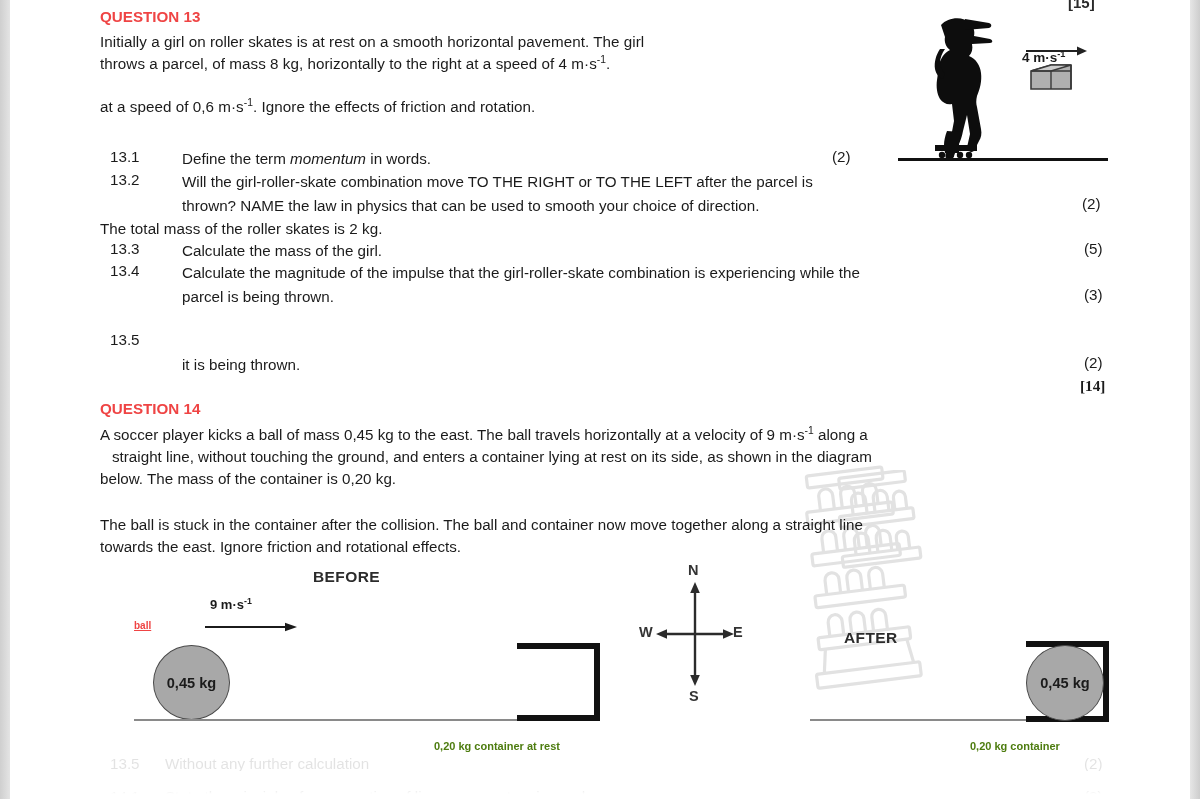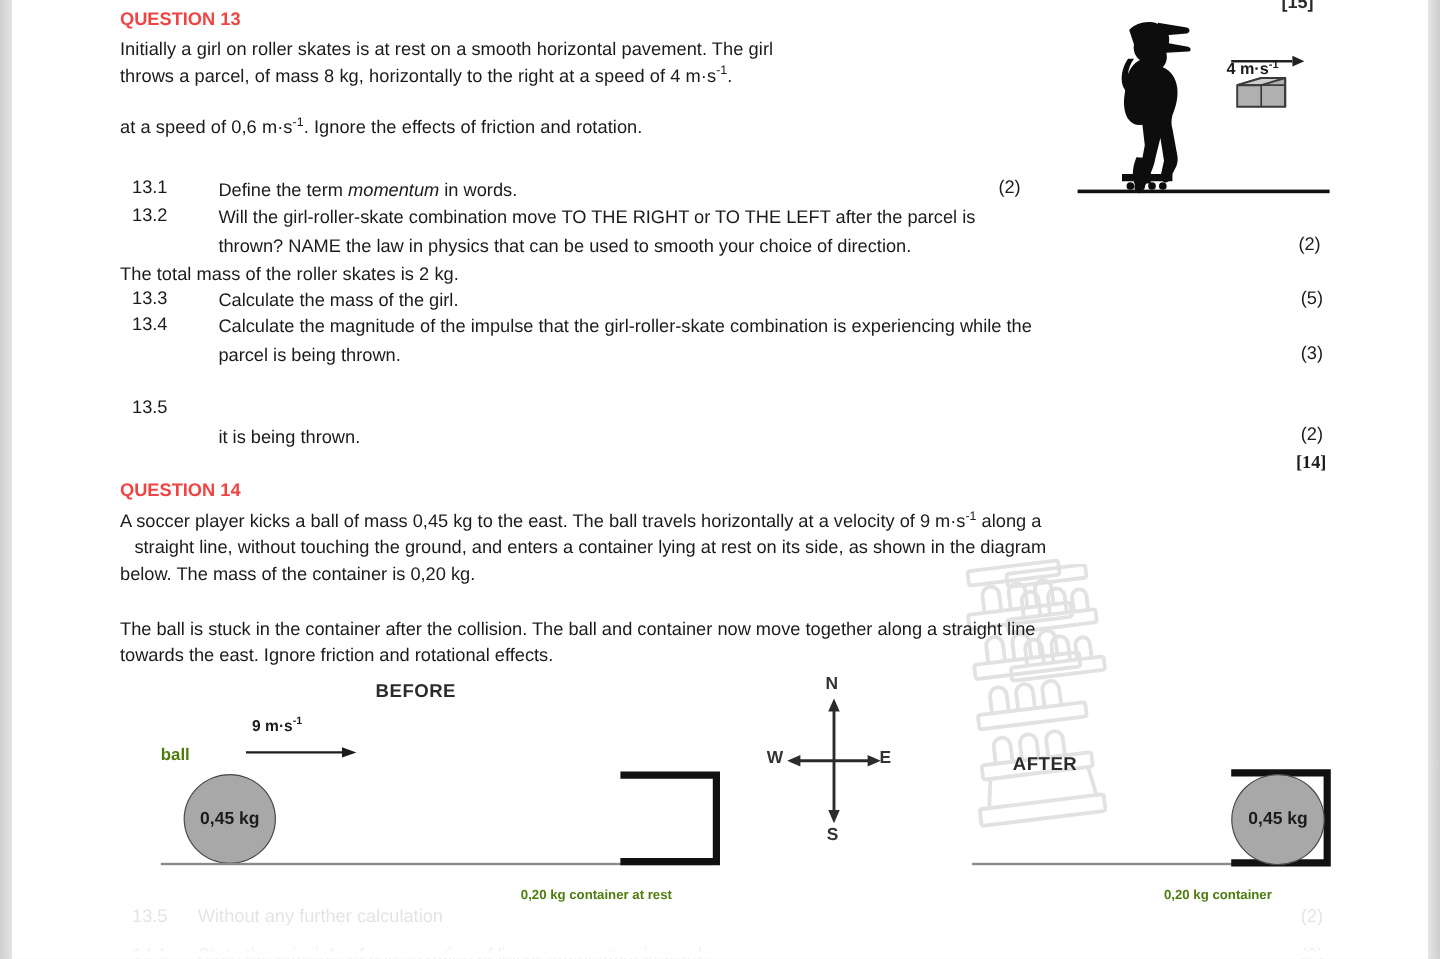--- a/index.html
+++ b/index.html
@@ -163,23 +163,24 @@
   }
   .capt {
     position: absolute;
     font-size: 11px;
     font-weight: bold;
     color: #4d7c0f;
     white-space: nowrap;
   }
   .smalllabel {
     position: absolute;
-    font-size: 14px;
-    font-weight: bold;
-    color: #4d7c0f;
+    font-size: 10px;
+    font-weight: bold;
+    color: #ef4444;
+    text-decoration: underline;
   }
   .arrowlabel {
     position: absolute;
     font-size: 13px;
     font-weight: bold;
     color: #1b1b1b;
     white-space: nowrap;
   }
   .compassletter {
     position: absolute;

